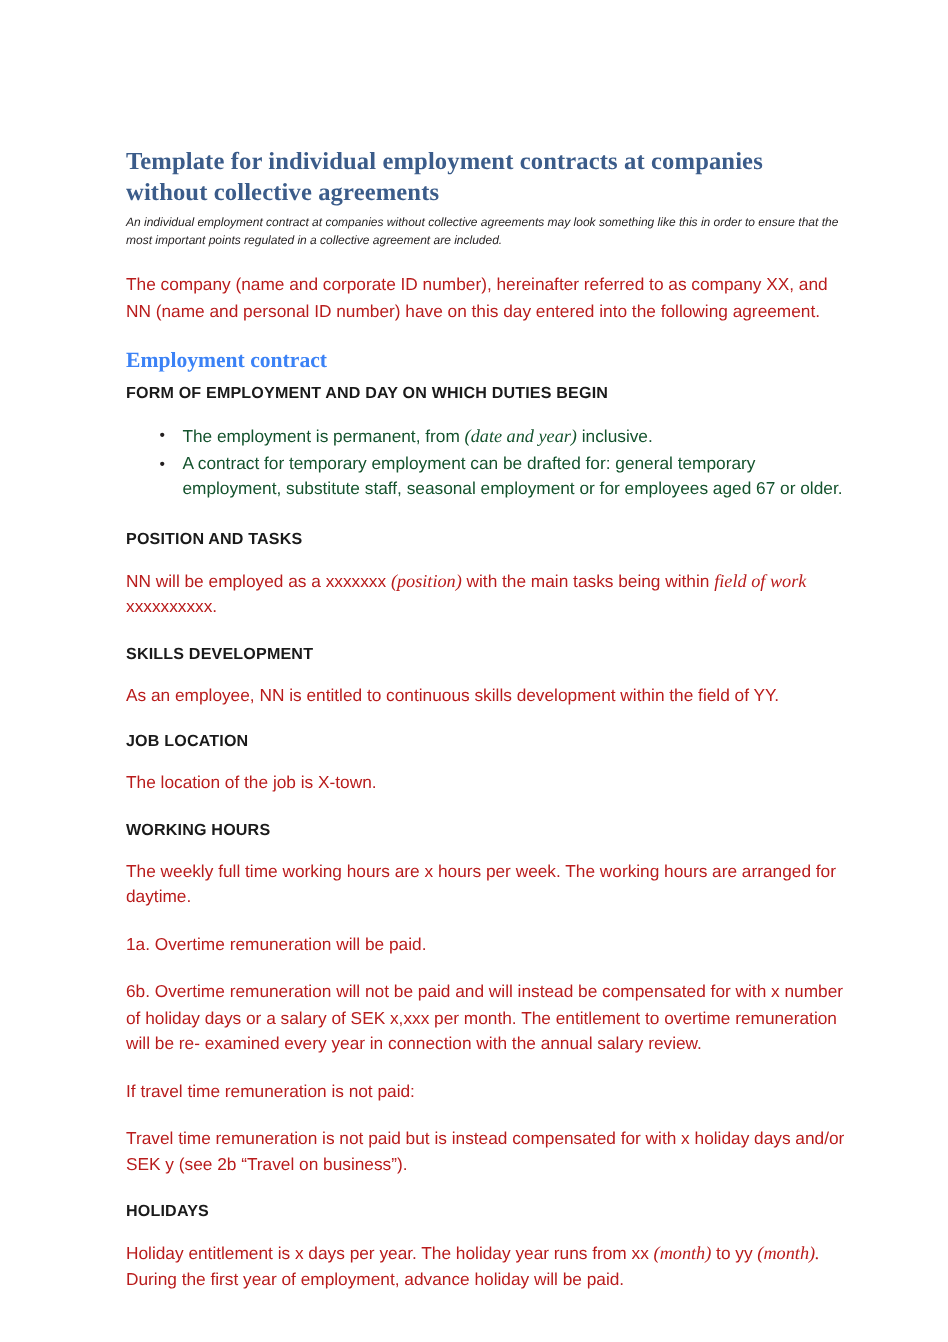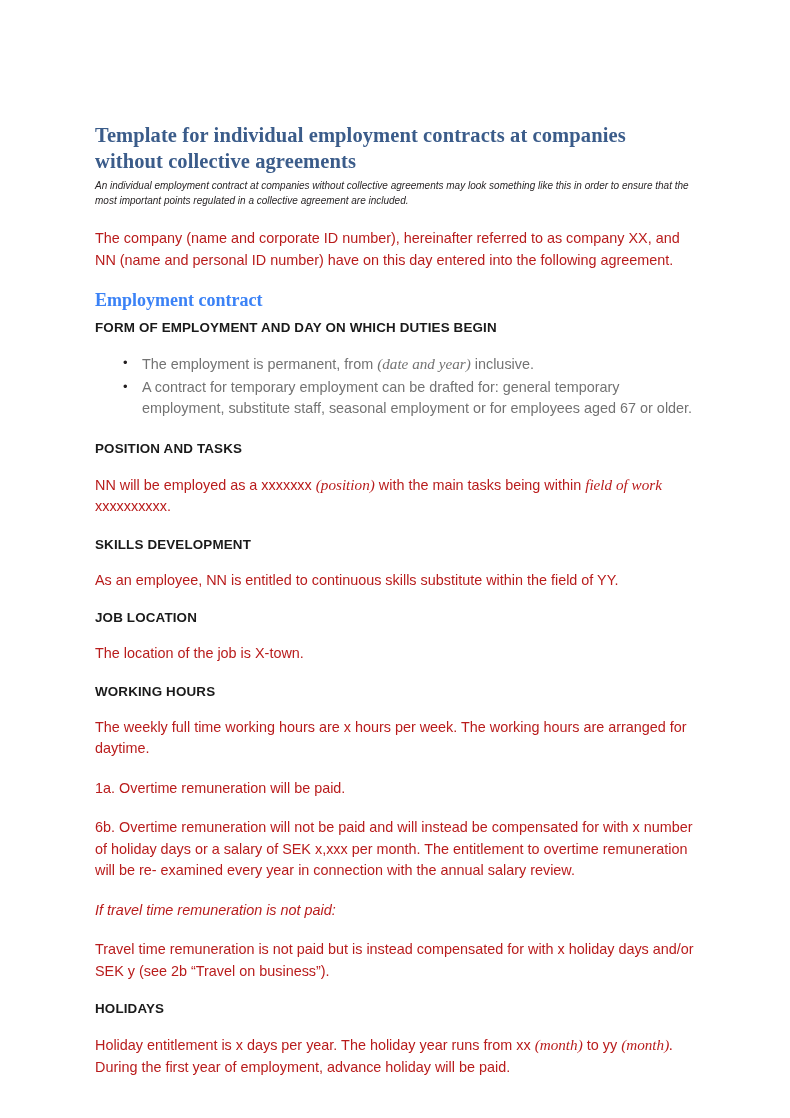--- a/index.html
+++ b/index.html
@@ -11,21 +11,21 @@
     width: 790px;
     height: 1118px;
     position: relative;
     overflow: hidden;
     font-family: "Liberation Sans", sans-serif;
     color: #231f20;
     -webkit-font-smoothing: antialiased;
   }
   .page {
     position: absolute;
-    left: 2px; top: 0;
+    left: 12px; top: 0;
     width: 692px;
     height: 1118px;
     background: #ffffff;
   }
   .content {
     position: absolute;
     left: 93px;
     top: 122px;
     width: 601px;
   }
@@ -84,40 +84,39 @@
     list-style: none;
     margin: 0 0 20px 0;
     padding: 0;
   }
   ul.bullets li {
     position: relative;
     padding-left: 47px;
     font-size: 14.4px;
     line-height: 21.5px;
     margin-bottom: 1px;
-    color: #737373;
+    color: #14532d;
   }
   ul.bullets li::before {
     content: "\2022";
     position: absolute;
     left: 28px;
     top: -1px;
     font-size: 13px;
     color: #231f20;
   }
 
   
   .ph {
     font-family: "Liberation Serif", serif;
     font-style: italic;
     font-size: 15.2px;
   }
   
   .lead-italic {
-    font-style: italic;
   }
 </style>
 </head>
 <body>
 
 <div class="page">
   <div class="content">
 
     <h1 class="doc-title">Template for individual employment contracts at companies without collective agreements</h1>
 
@@ -133,21 +132,21 @@
       <li><span>The employment is permanent, from </span><span class="ph">(date and year)</span><span> inclusive.</span></li>
       <li><span>A contract for temporary employment can be drafted for: general temporary employment, substitute staff, seasonal employment or for employees aged 67 or older.</span></li>
     </ul>
 
     <h3 class="sec-head">POSITION AND TASKS</h3>
 
     <p class="body"><span>NN will be employed as a xxxxxxx </span><span class="ph">(position)</span><span> with the main tasks being within </span><span class="ph">field of work</span><span> xxxxxxxxxx.</span></p>
 
     <h3 class="sec-head">SKILLS DEVELOPMENT</h3>
 
-    <p class="body">As an employee, NN is entitled to continuous skills substitute within the field of YY.</p>
+    <p class="body">As an employee, NN is entitled to continuous skills development within the field of YY.</p>
 
     <h3 class="sec-head">JOB LOCATION</h3>
 
     <p class="body">The location of the job is X-town.</p>
 
     <h3 class="sec-head">WORKING HOURS</h3>
 
     <p class="body">The weekly full time working hours are x hours per week. The working hours are arranged for daytime.</p>
 
     <p class="body">1a. Overtime remuneration will be paid.</p>

